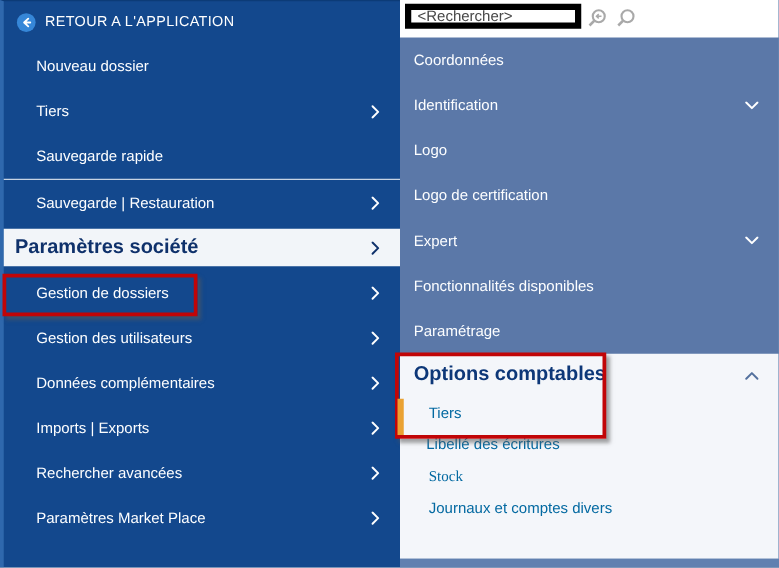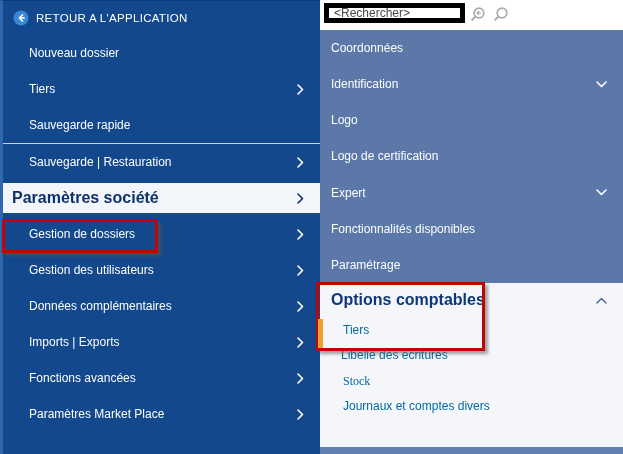--- a/index.html
+++ b/index.html
@@ -153,21 +153,21 @@
     </div>
 
     <div class="sb-row">
       <span class="lbl">Imports | Exports</span>
       <svg class="chev" width="7" height="11" viewBox="0 0 7 11">
           <polyline points="1,1 5.5,5.5 1,10" fill="none" stroke="currentColor" stroke-width="1.6" stroke-linecap="round" stroke-linejoin="round"></polyline>
         </svg>
     </div>
 
     <div class="sb-row">
-      <span class="lbl">Fonctions avancées</span>
+      <span class="lbl">Rechercher avancées</span>
       <svg class="chev" width="7" height="11" viewBox="0 0 7 11">
           <polyline points="1,1 5.5,5.5 1,10" fill="none" stroke="currentColor" stroke-width="1.6" stroke-linecap="round" stroke-linejoin="round"></polyline>
         </svg>
     </div>
 
     <div class="sb-row">
       <span class="lbl">Paramètres Market Place</span>
       <svg class="chev" width="7" height="11" viewBox="0 0 7 11">
           <polyline points="1,1 5.5,5.5 1,10" fill="none" stroke="currentColor" stroke-width="1.6" stroke-linecap="round" stroke-linejoin="round"></polyline>
         </svg>

